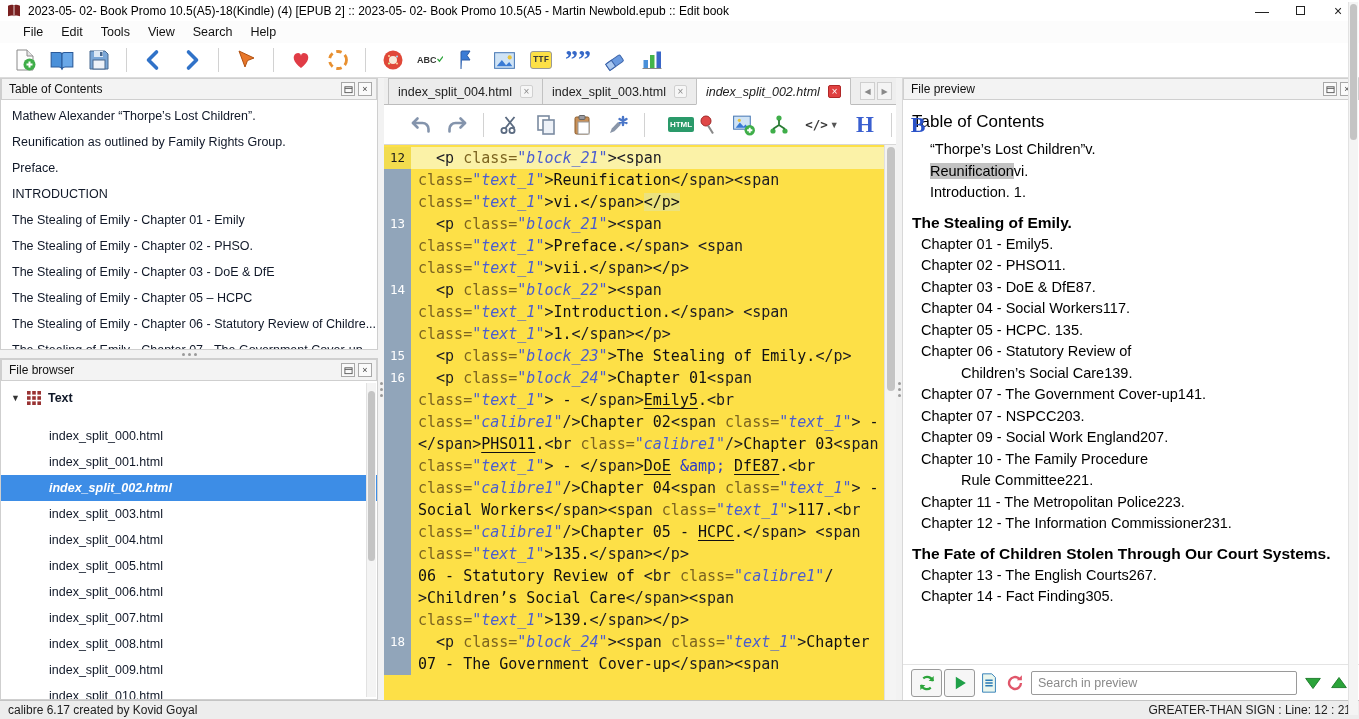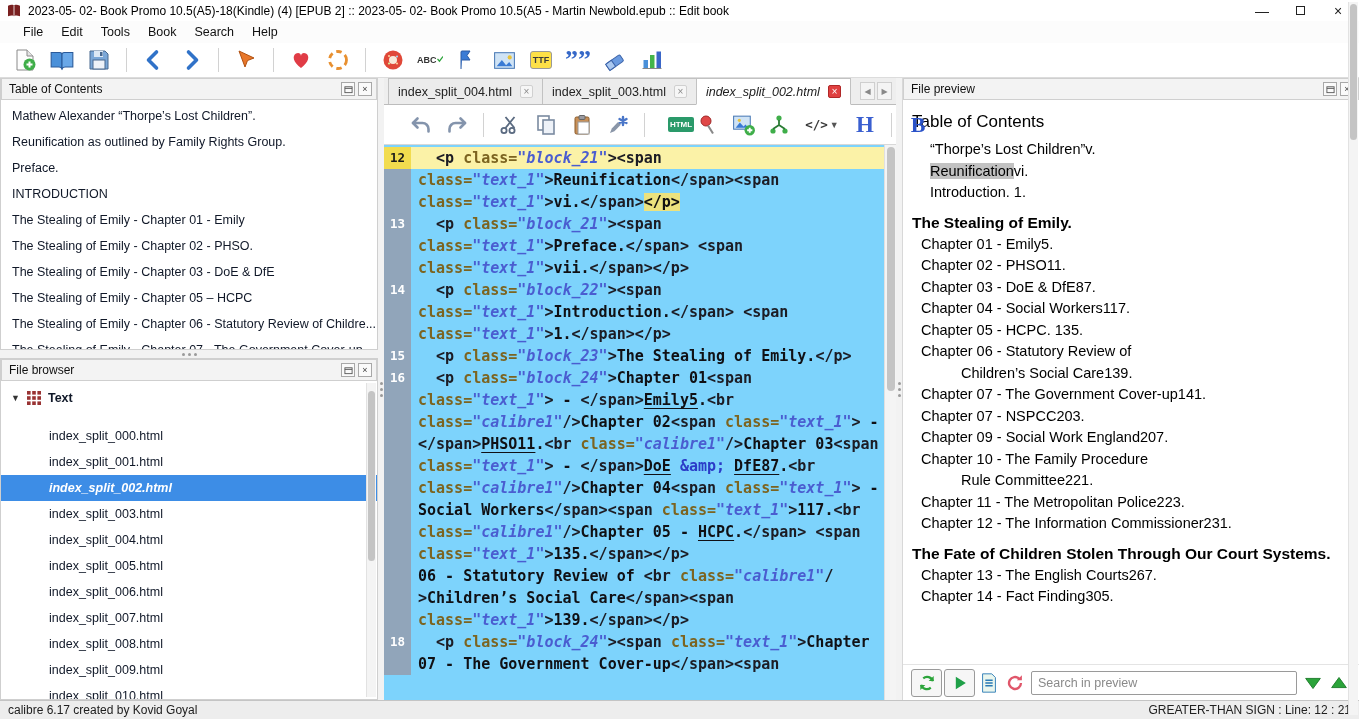--- a/index.html
+++ b/index.html
@@ -18,21 +18,21 @@
   .menubar{height:22px;display:flex;align-items:center;padding-left:14px;background:#fcfcfc;}
   .menu-item{font-size:12.5px;padding:0 9px;color:#111;height:22px;line-height:22px;}
 
   
   .toolbar{height:35px;display:flex;align-items:center;gap:11px;padding-left:12px;background:#fff;border-bottom:1px solid #dcdcdc;}
   .icon{width:26px;height:26px;display:inline-flex;align-items:center;justify-content:center;flex:none;position:relative;}
   .tsep{width:1px;height:24px;background:#d2d2d2;margin:0 3px;flex:none;}
   .ic-spell{}
   .ic-spell .abc{font-size:9px;font-weight:bold;color:#333;line-height:9px;letter-spacing:0;}
   .ic-spell svg{margin-top:-3px;}
-  .ic-ttf span{font-size:9px;font-weight:bold;color:#3a3a3a;border:1px solid #999;border-radius:3px;padding:3px 2px;background:#fde047;}
+  .ic-ttf span{font-size:9px;font-weight:bold;color:#3a3a3a;border:1px solid #999;border-radius:3px;padding:3px 2px;background:#fde047;font-family:Liberation Mono, monospace;}
   .ic-quotes span{font-family:"Liberation Serif",serif;font-size:26px;font-weight:bold;color:#3568c8;line-height:20px;}
 
   
   .main{height:622px;display:flex;}
   .left-col{width:378px;flex:none;display:flex;flex-direction:column;}
   .vsplit{width:6px;flex:none;display:flex;align-items:center;justify-content:center;background:#f2f2f2;}
   .center-col{width:512px;flex:none;display:flex;flex-direction:column;}
   .right-col{flex:1;display:flex;flex-direction:column;border-left:1px solid #d8d8d8;}
 
   .dots-v{display:flex;flex-direction:column;gap:3px;}
@@ -72,21 +72,21 @@
   .tab-arrow{width:15px;height:18px;display:flex;align-items:center;justify-content:center;font-size:8px;color:#888;border:1px solid #cfcfcf;background:#f4f4f4;}
 
   
   .edit-toolbar{height:40px;display:flex;align-items:center;gap:10px;padding-left:24px;background:#fff;border-bottom:1px solid #d8d8d8;}
   .ic-code span.cl{font-family:"DejaVu Sans Mono",monospace;font-size:12.5px;font-weight:bold;color:#3a3a3a;}
   .ic-code span.caret{font-size:9px;color:#555;margin-left:2px;}
   .ic-h span{font-family:"Liberation Serif",serif;font-size:23px;font-weight:bold;color:#3a5fd0;}
   .ic-b span{font-family:"Liberation Serif",serif;font-size:22px;font-weight:bold;color:#2a52c8;}
 
   
-  .code-wrap{height:555px;position:relative;background:#7dd3fc;overflow:hidden;font-weight:bold;}
+  .code-wrap{height:555px;position:relative;background:#fde047;overflow:hidden;}
   .code-lines{position:absolute;left:0;top:2px;right:12px;}
   .code-row{display:flex;height:22px;line-height:22px;font-family:"DejaVu Sans Mono",monospace;font-size:15px;}
   .gut{width:27px;flex:none;background:#91a5ba;color:#fff;font-size:12.5px;text-align:right;padding-right:6px;}
   .gut.curg{background:#f2dc4e;color:#1a1a1a;}
   .ct{flex:1;white-space:pre;padding-left:7px;overflow:hidden;}
   .code-row.cur .ct{background:#fbf2a7;}
   .tk-t{color:#1c1c24;}
   .tk-a{color:#7c6420;}
   .tk-v{color:#4a5dd0;font-style:italic;}
   .tk-x{color:#101014;}
@@ -132,21 +132,21 @@
           <span class="box"></span>
         </span>
       <span class="win-btn">×</span>
     </span>
   </div>
 
   <div class="menubar">
       <span class="menu-item">File</span>
       <span class="menu-item">Edit</span>
       <span class="menu-item">Tools</span>
-      <span class="menu-item">Book</span>
+      <span class="menu-item">View</span>
       <span class="menu-item">Search</span>
       <span class="menu-item">Help</span>
     </div>
 
   <div class="toolbar">
     <span class="icon">
       <svg viewBox="0 0 24 24" width="24" height="24">
           <path d="M4 2h10l6 6v14H4z" fill="#fdfdfd" stroke="#8a8a8a"></path>
           <path d="M14 2v6h6" fill="#e4e4e4" stroke="#8a8a8a"></path>
           <circle cx="16.5" cy="16.5" r="6" fill="#3fae49"></circle>

